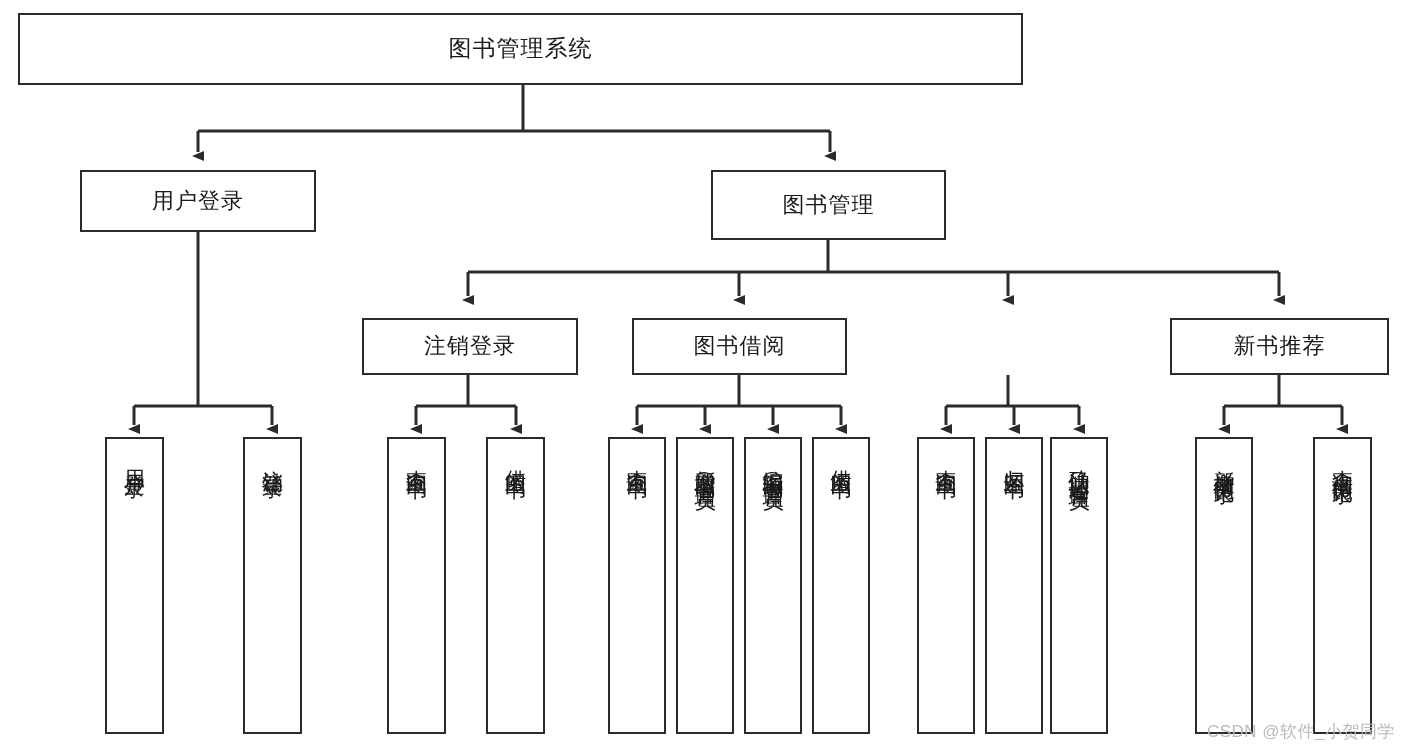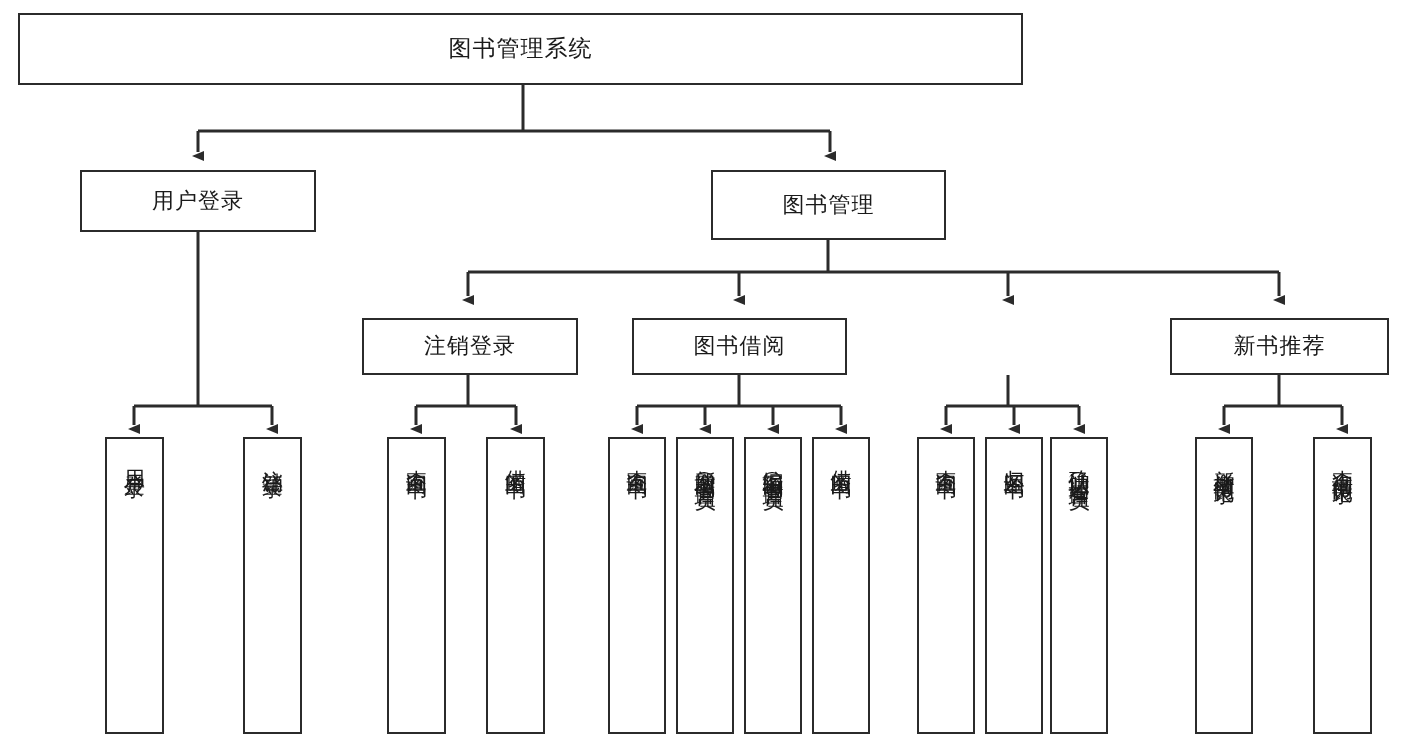--- a/index.html
+++ b/index.html
@@ -178,14 +178,15 @@
   <div class="node vert" style="left:1050px;top:437px;width:58px;height:297px;">
     <span class="vlabel">确认归还（管理员）</span>
   </div>
   <div class="node vert" style="left:1195px;top:437px;width:58px;height:297px;">
     <span class="vlabel">新增借阅记录</span>
   </div>
   <div class="node vert" style="left:1313px;top:437px;width:59px;height:297px;">
     <span class="vlabel">查询借阅记录</span>
   </div>
 
+  <div class="watermark">CSDN @软件_小贺同学</div>
 
 </div>
 
 </body></html>

